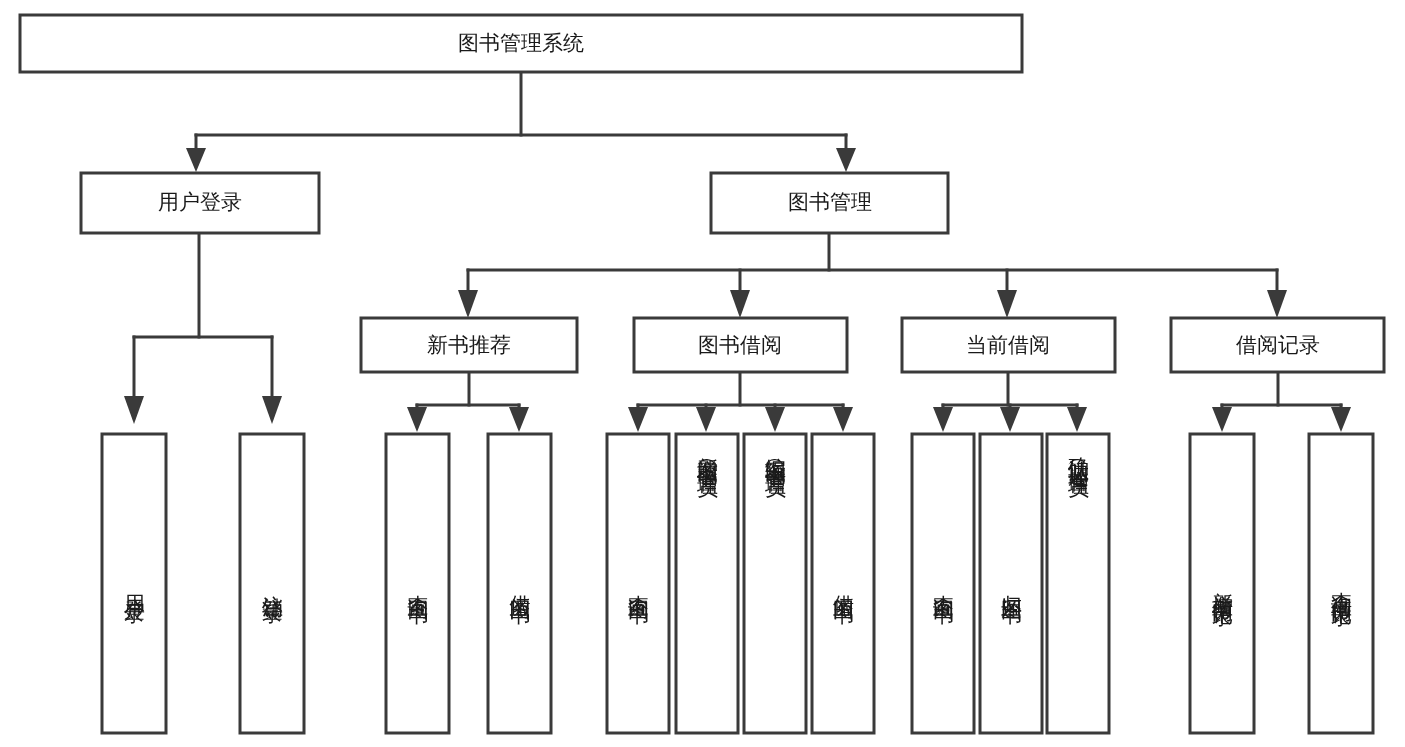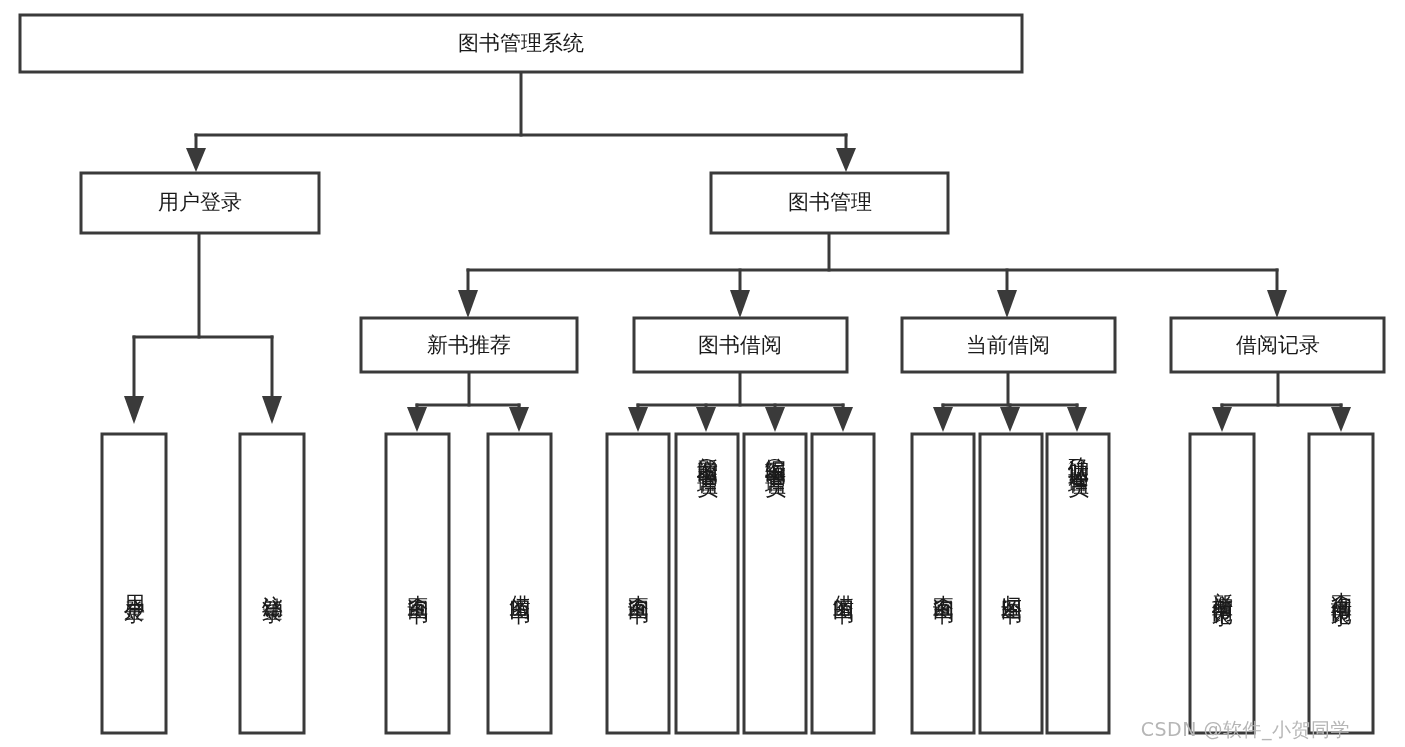--- a/index.html
+++ b/index.html
@@ -1,20 +1,20 @@
 <!DOCTYPE html>
 <html><head>
 <meta charset="utf-8">
 <style>
   html,body{margin:0;padding:0;background:#ffffff;}
   body{
     font-family:"DejaVu Sans","Liberation Sans",sans-serif;
     width:1405px;height:747px;overflow:hidden;
   }
-  #stage{position:relative;width:1348px;height:747px;background:#fff;padding-left:10px;}
+  #stage{position:relative;width:1348px;height:747px;background:#fff;}
   svg.diagram{position:absolute;left:0;top:0;width:1405px;height:747px;display:block;}
   .nodebox{fill:#ffffff;stroke:#3a3a3a;stroke-width:3;}
   .connector{stroke:#3a3a3a;stroke-width:3;fill:none;stroke-linecap:square;}
   .arrowhead{fill:#3a3a3a;stroke:none;}
   .nodelabel{
     font-family:"DejaVu Sans","Liberation Sans",sans-serif;
     fill:#1a1a1a;
     font-size:21px;
     dominant-baseline:middle;
   }
@@ -168,14 +168,13 @@
   <div class="vlabel" style="left:744px;top:434px;width:62px;height:299px;justify-content:flex-start;padding-top:6px;box-sizing:border-box;">编辑图书（管理员）</div>
   <div class="vlabel" style="left:812px;top:434px;width:62px;height:299px;">借阅图书</div>
 
   <div class="vlabel" style="left:912px;top:434px;width:62px;height:299px;">查询图书</div>
   <div class="vlabel" style="left:980px;top:434px;width:62px;height:299px;">归还图书</div>
   <div class="vlabel" style="left:1047px;top:434px;width:62px;height:299px;justify-content:flex-start;padding-top:6px;box-sizing:border-box;">确认归还（管理员）</div>
 
   <div class="vlabel" style="left:1190px;top:434px;width:64px;height:299px;">新增借阅记录</div>
   <div class="vlabel" style="left:1309px;top:434px;width:64px;height:299px;">查询借阅记录</div>
 
-  <div class="watermark">CSDN @软件_小贺同学</div>
 </div>
 
 </body></html>

